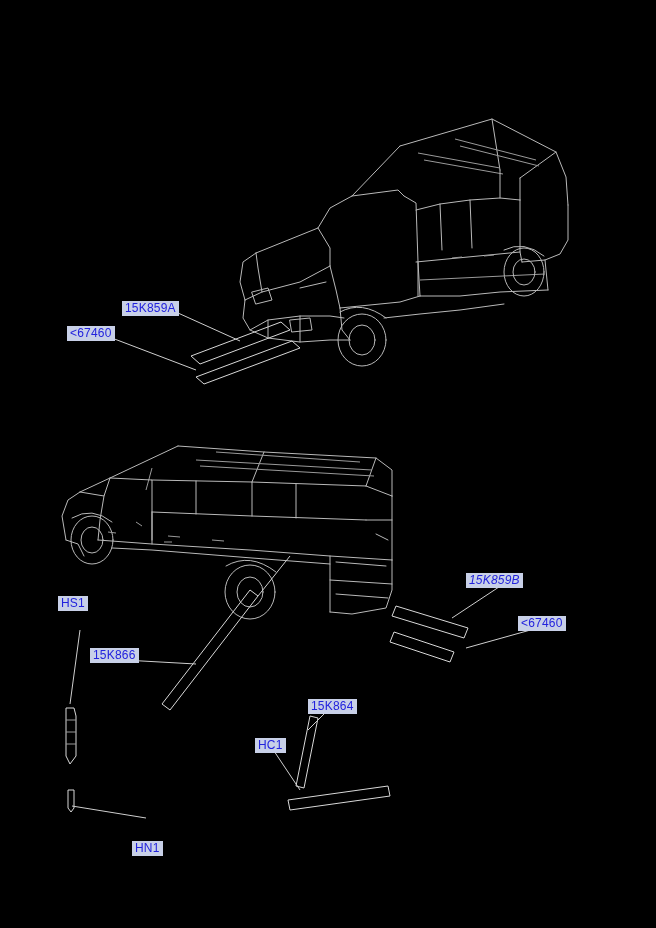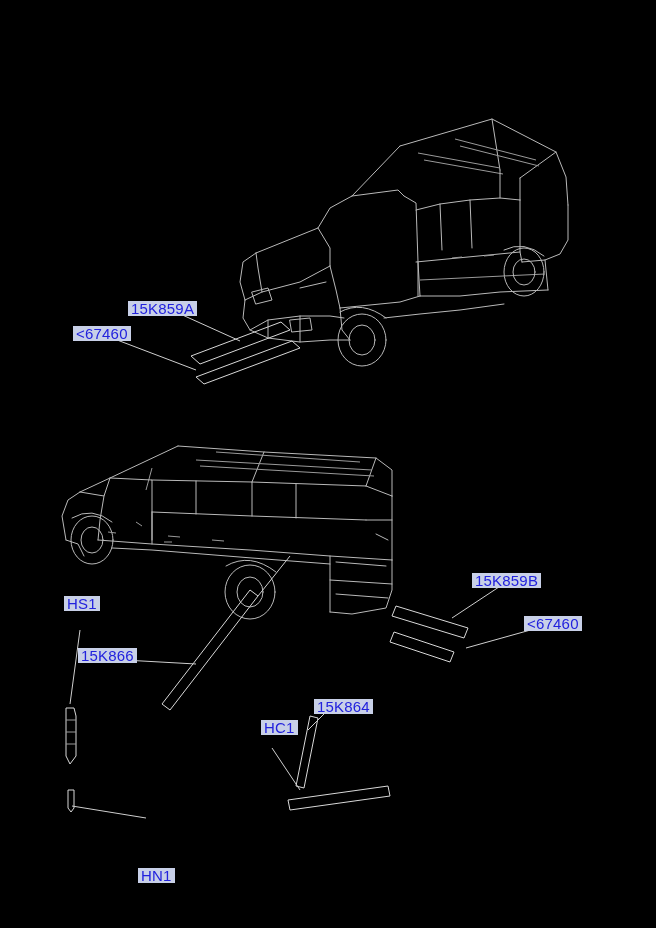--- a/index.html
+++ b/index.html
@@ -12,27 +12,26 @@
     width: 656px;
     height: 928px;
     background: #000000;
     overflow: hidden;
     font-family: "Liberation Sans", sans-serif;
   }
   .label {
     position: absolute;
     color: #2222dd;
     background: #c8d0e8;
-    font-size: 15px;
+    font-size: 12px;
     font-family: "Liberation Sans", sans-serif;
     line-height: 13px;
     padding: 1px 3px 1px 3px;
     white-space: nowrap;
     letter-spacing: 0.2px;
-    margin-left: 6px;
   }
   svg.art {
     position: absolute;
     left: 0;
     top: 0;
     width: 656px;
     height: 928px;
     pointer-events: none;
   }
   .ln {
@@ -205,21 +204,21 @@
       <path class="lead" d="M124 660 L196 664"></path>
       <path class="lead" d="M338 700 L308 730"></path>
       <path class="lead" d="M272 748 L300 790"></path>
       <path class="lead" d="M146 818 L72 806"></path>
       <path class="lead" d="M258 596 L290 556"></path>
     </g>
   </svg>
 
   <div class="label" style="left:122px; top:301px;">15K859A</div>
   <div class="label" style="left:67px; top:326px;">&lt;67460</div>
-  <div class="label" style="left:466px; top:573px;">15K859B</div>
+  <div class="label" style="left:466px; top:573px;font-style:italic;">15K859B</div>
   <div class="label" style="left:518px; top:616px;">&lt;67460</div>
   <div class="label" style="left:58px; top:596px;">HS1</div>
-  <div class="label" style="left:72px; top:648px;">15K866</div>
+  <div class="label" style="left:90px; top:648px;">15K866</div>
   <div class="label" style="left:308px; top:699px;">15K864</div>
-  <div class="label" style="left:255px; top:720px;">HC1</div>
-  <div class="label" style="left:132px; top:868px;">HN1</div>
+  <div class="label" style="left:255px; top:738px;">HC1</div>
+  <div class="label" style="left:132px; top:841px;">HN1</div>
 
 </div>
 
 </body></html>

